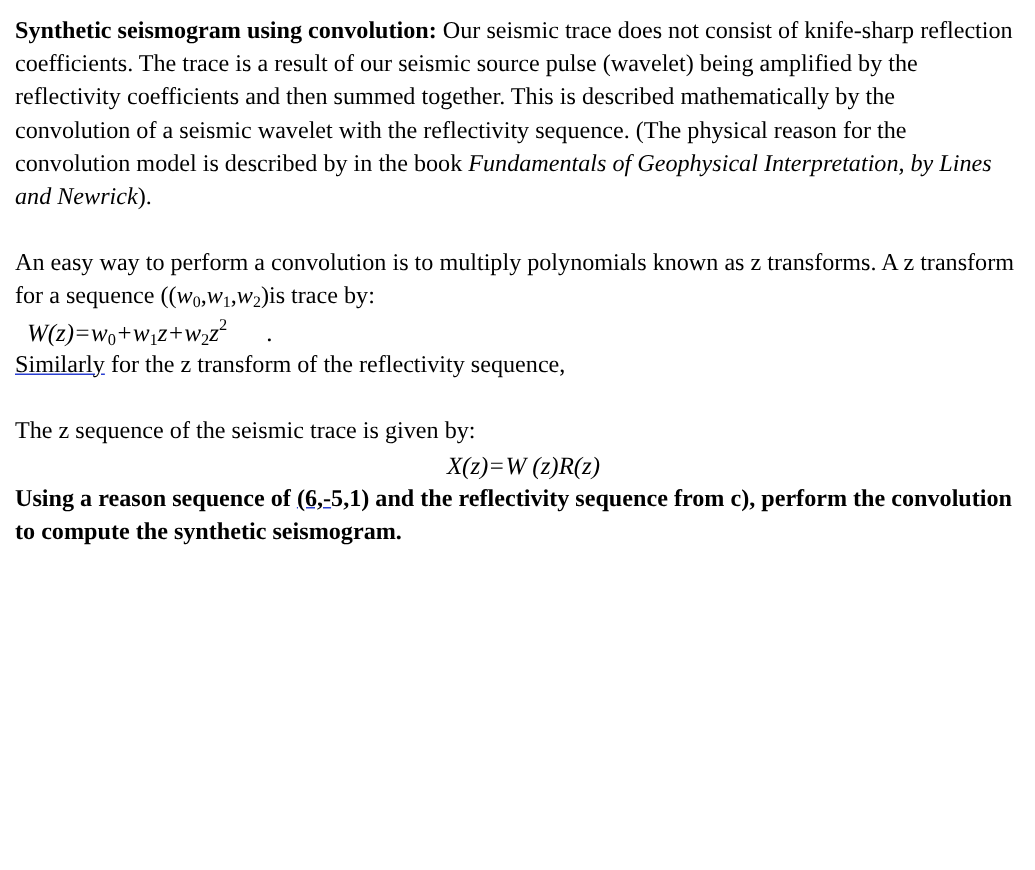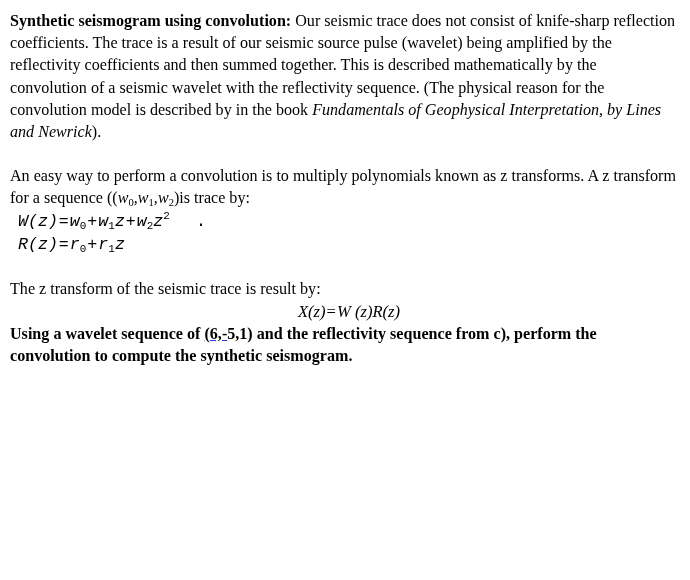--- a/index.html
+++ b/index.html
@@ -59,21 +59,21 @@
   .eq sup {
     font-style: normal;
     font-size: 0.66em;
     vertical-align: 0.62em;
     line-height: 0;
   }
   .eq .op {
     font-style: normal;
     padding: 0 1px;
   }
-  .eq-indent { padding-left: 8px; font-family: Liberation Mono, monospace; }
+  .eq-indent { padding-left: 8px; }
   .eq-indent2 { padding-left: 12px; text-align: center; }
   .inline-eq {
     font-style: italic;
     white-space: nowrap;
   }
   .inline-eq sub {
     font-style: normal;
     font-size: 0.66em;
     vertical-align: -0.28em;
     line-height: 0;
@@ -90,25 +90,25 @@
 <div class="page">
 
   <p class="para"><b>Synthetic seismogram using convolution:</b><span>  Our seismic trace does not consist of knife-sharp reflection coefficients.  The trace is a result of our seismic source pulse (wavelet) being amplified by the reflectivity coefficients and then summed together.  This is described mathematically by the convolution of a seismic wavelet with the reflectivity sequence.  (The physical reason for the convolution model is described by in the book </span><i>Fundamentals of Geophysical Interpretation, by Lines and Newrick</i><span>).</span></p>
 
   <div class="gap"></div>
 
   <p class="para"><span>An easy way to perform a convolution is to multiply polynomials known as z transforms.  A z transform for a sequence </span><span class="inline-eq"><span class="ro">((</span><span>w</span><sub>0</sub><span class="ro">,</span><span>w</span><sub>1</sub><span class="ro">,</span><span>w</span><sub>2</sub><span class="ro">)</span></span><span>is trace by:</span></p>
 
   <p class="eq eq-indent"><span>W</span><span>(z)</span><span class="op">=</span><span>w</span><sub>0</sub><span class="op">+</span><span>w</span><sub>1</sub><span>z</span><span class="op">+</span><span>w</span><sub>2</sub><span>z</span><sup>2</sup><span class="trail-dot">.</span></p>
 
+  <p class="para"><span class="u-blue">Similarly</span><span> for the z transform of the reflectivity sequence,</span></p>
 
-  <p class="eq eq-indent"><span>R</span><span>(z)</span><span class="op">=</span><span>r</span><sub>0</sub><span class="op">+</span><span>r</span><sub>1</sub><span>z</span></p>
 
   <div class="gap"></div>
 
-  <p class="para"><span>The z transform of the seismic trace is result by:</span></p>
+  <p class="para"><span>The z sequence of the seismic trace is given by:</span></p>
 
   <p class="eq eq-indent2"><span>X</span><span>(z)</span><span class="op">=</span><span>W (z)R(z)</span></p>
 
 
-  <p class="para bold"><span>Using a wavelet sequence of </span><span class="u-blue">(6,-</span><span>5,1) and the reflectivity sequence from c), perform the convolution to compute the synthetic seismogram.</span></p>
+  <p class="para bold"><span>Using a reason sequence of </span><span class="u-blue">(6,-</span><span>5,1) and the reflectivity sequence from c), perform the convolution to compute the synthetic seismogram.</span></p>
 
 </div>
 
 </body></html>

